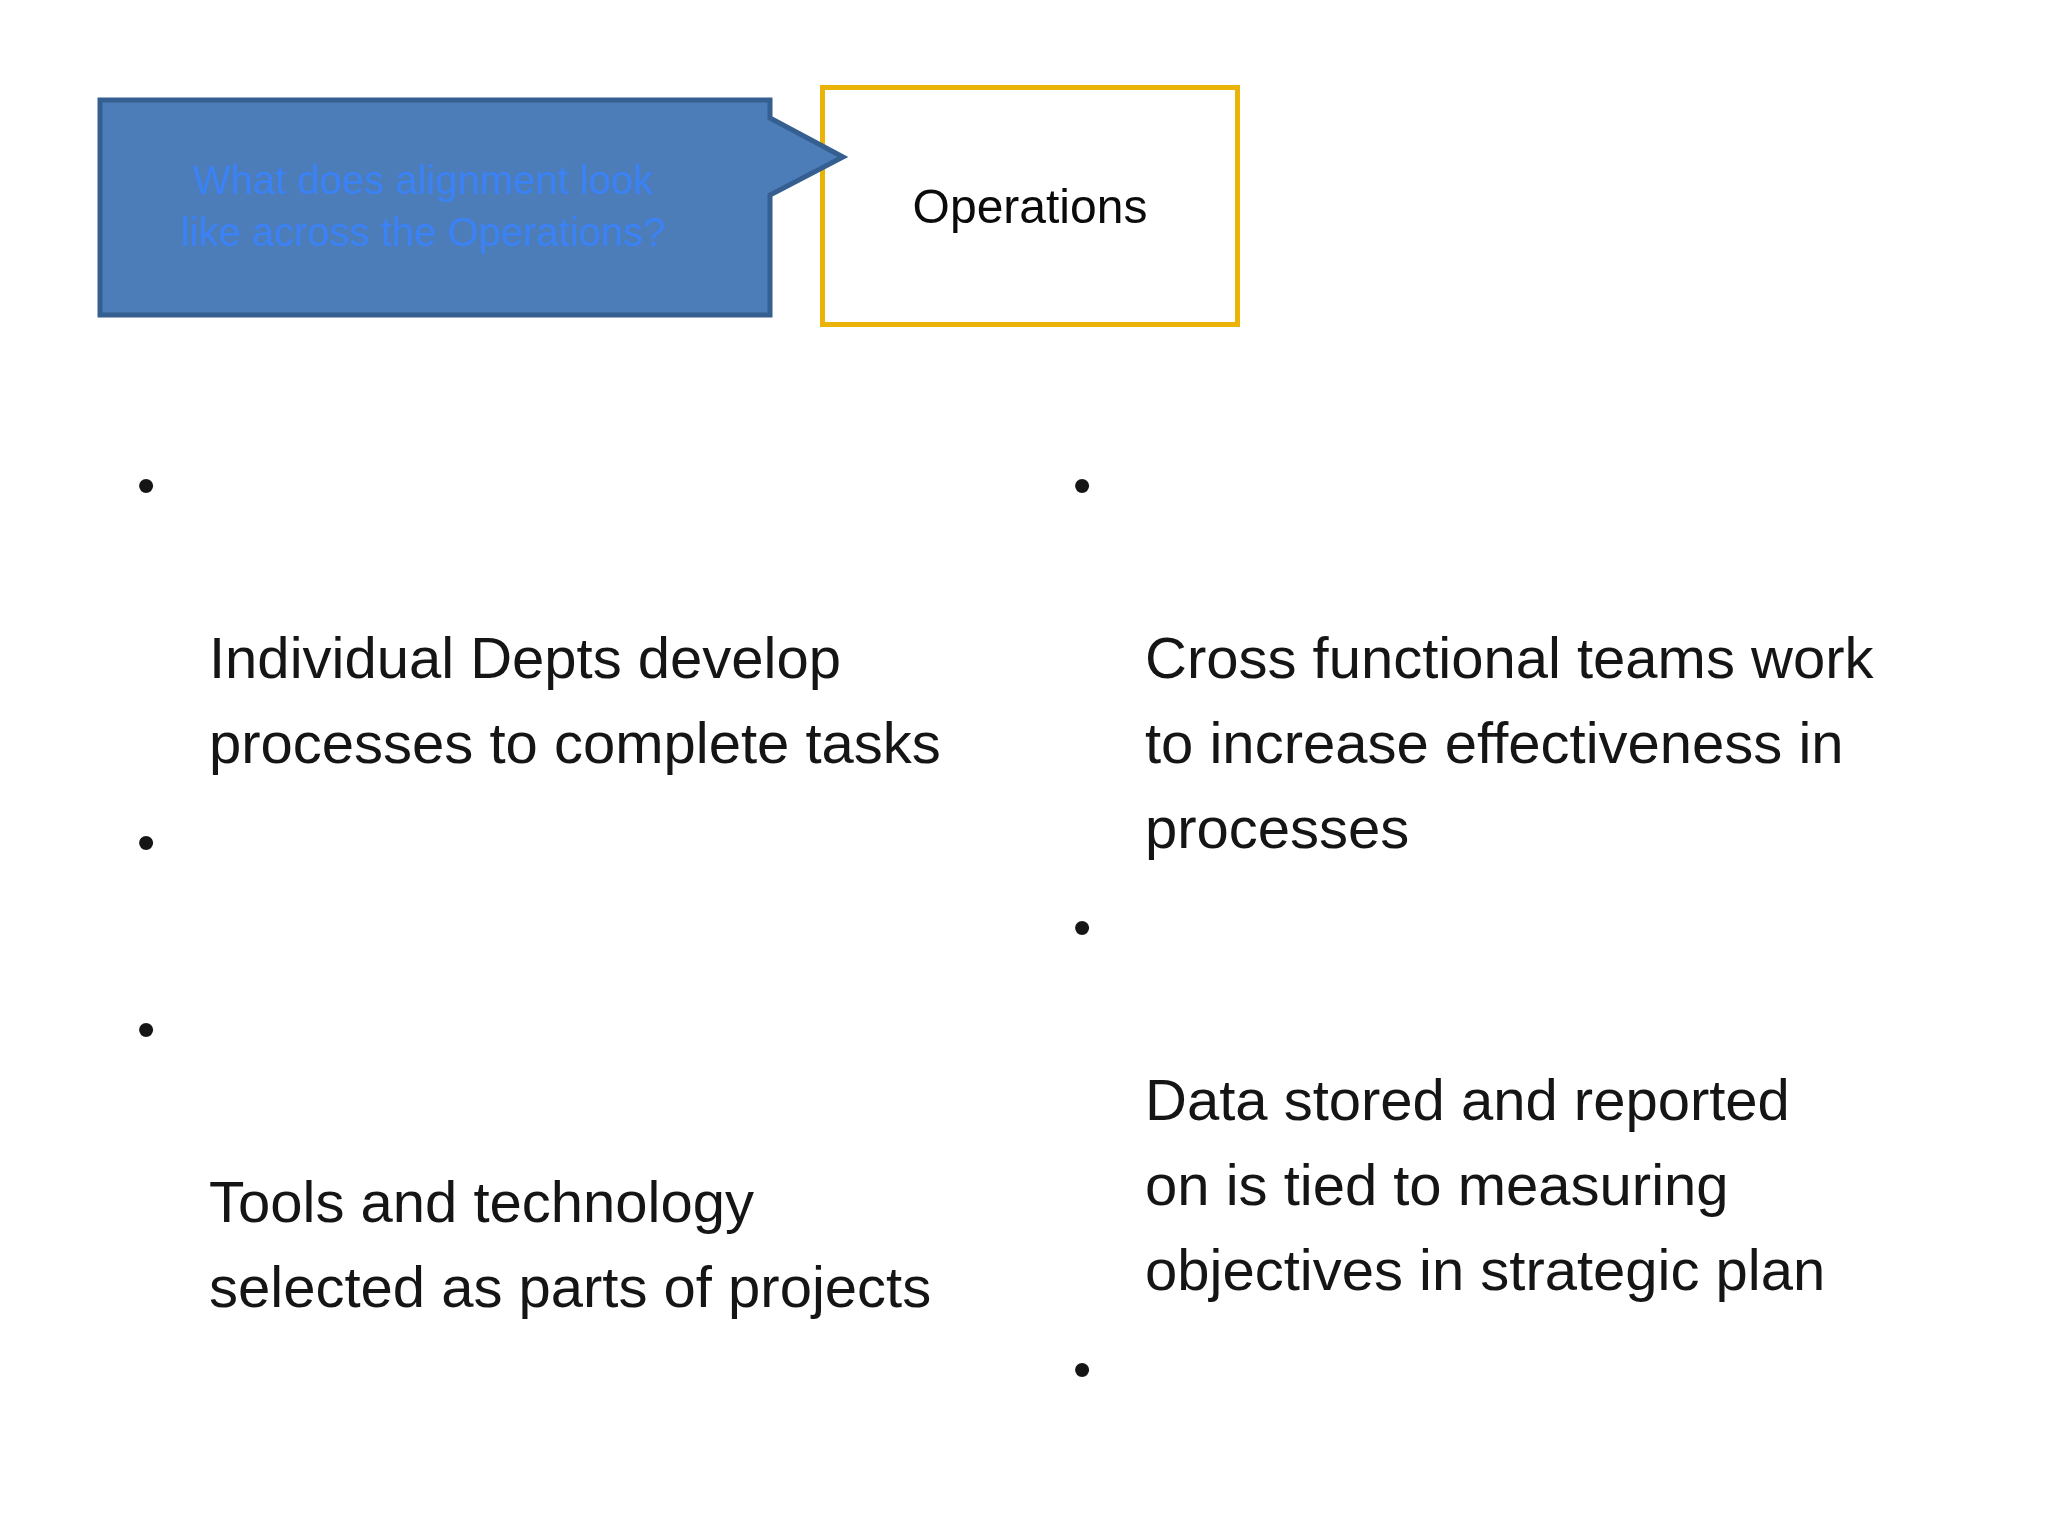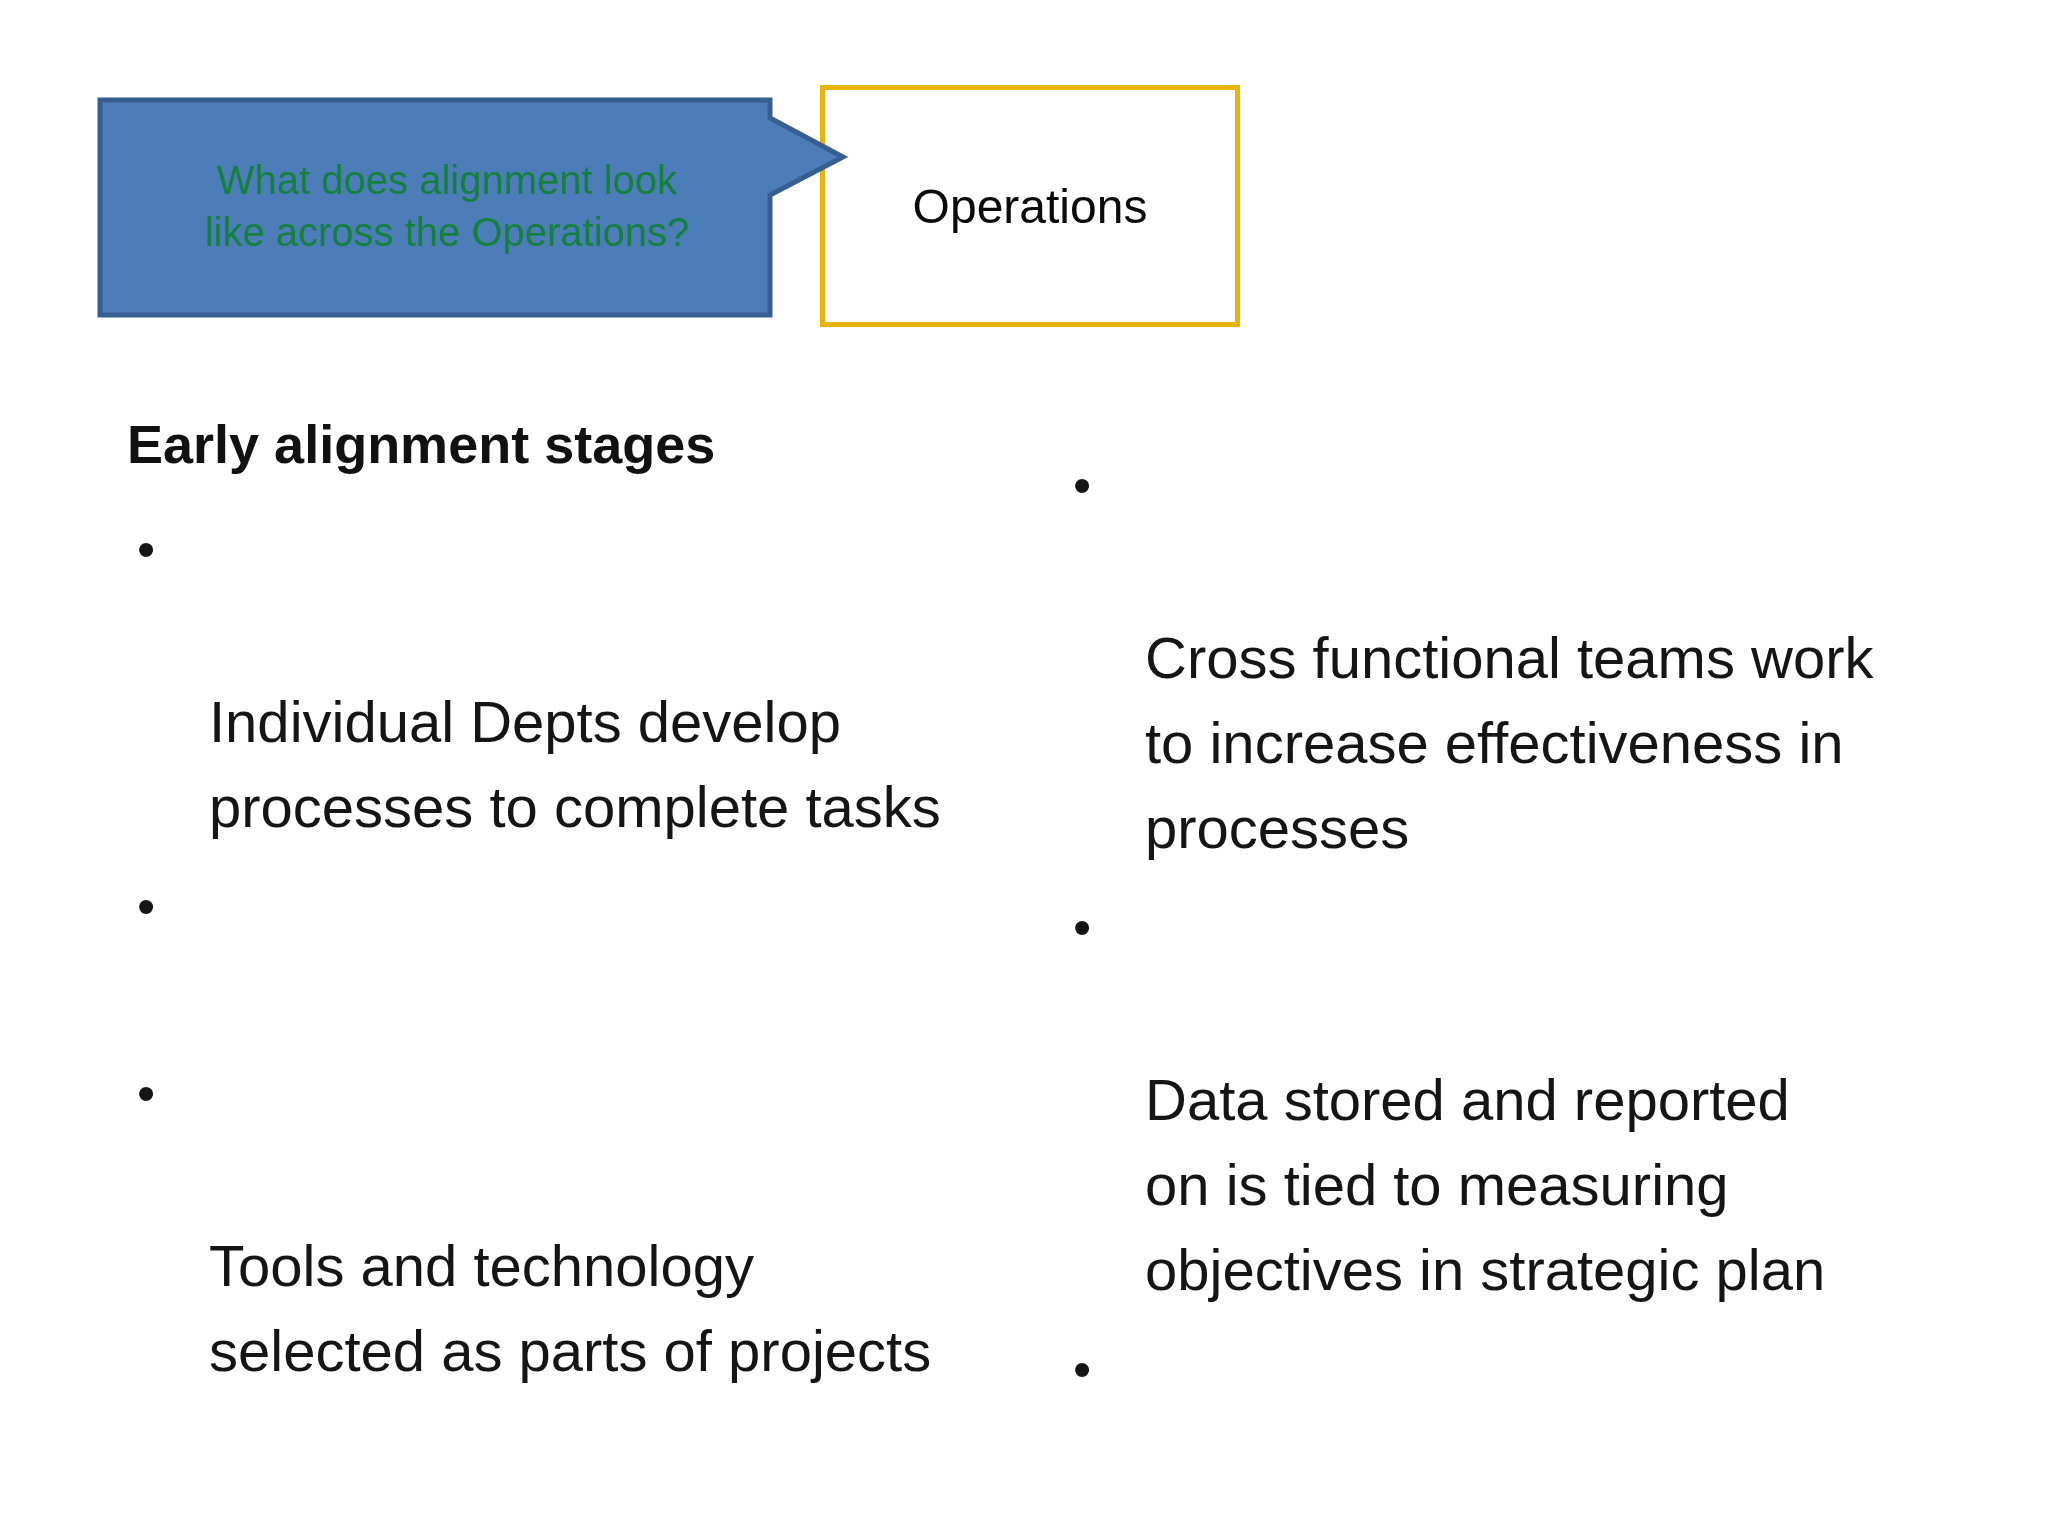--- a/index.html
+++ b/index.html
@@ -21,30 +21,30 @@
   .callout-svg {
     position: absolute;
     left: 97px;
     top: 97px;
     width: 752px;
     height: 221px;
     z-index: 3;
   }
   .callout-text {
     position: absolute;
-    left: 112px;
+    left: 88px;
     top: 100px;
     width: 670px;
     height: 212px;
     z-index: 4;
     display: flex;
     align-items: center;
     justify-content: center;
     text-align: center;
-    color: #15803d;
+    color: #3b82f6;
     font-size: 40px;
     line-height: 52px;
     white-space: pre-line;
   }
   .operations-box {
     position: absolute;
     left: 820px;
     top: 85px;
     width: 410px;
     height: 232px;
@@ -103,21 +103,20 @@
     <path d="M3 3 H673 V21 L746 60 L673 98 V218 H3 Z" fill="#4C7DB9" stroke="#365F91" stroke-width="5" stroke-linejoin="miter"></path>
   </svg>
   <div class="callout-text">What does alignment look
 like across the Operations?</div>
 
   <div class="operations-box">
     <span>Operations</span>
   </div>
 
   <div class="col col-early">
-    <div class="col-heading">Early alignment stages</div>
     <ul class="bullets">
       <li>
         <span class="dot">•</span>
         <span>Individual Depts develop
 processes to complete tasks</span>
       </li>
       <li>
         <span class="dot">•</span>
       </li>
       <li>

